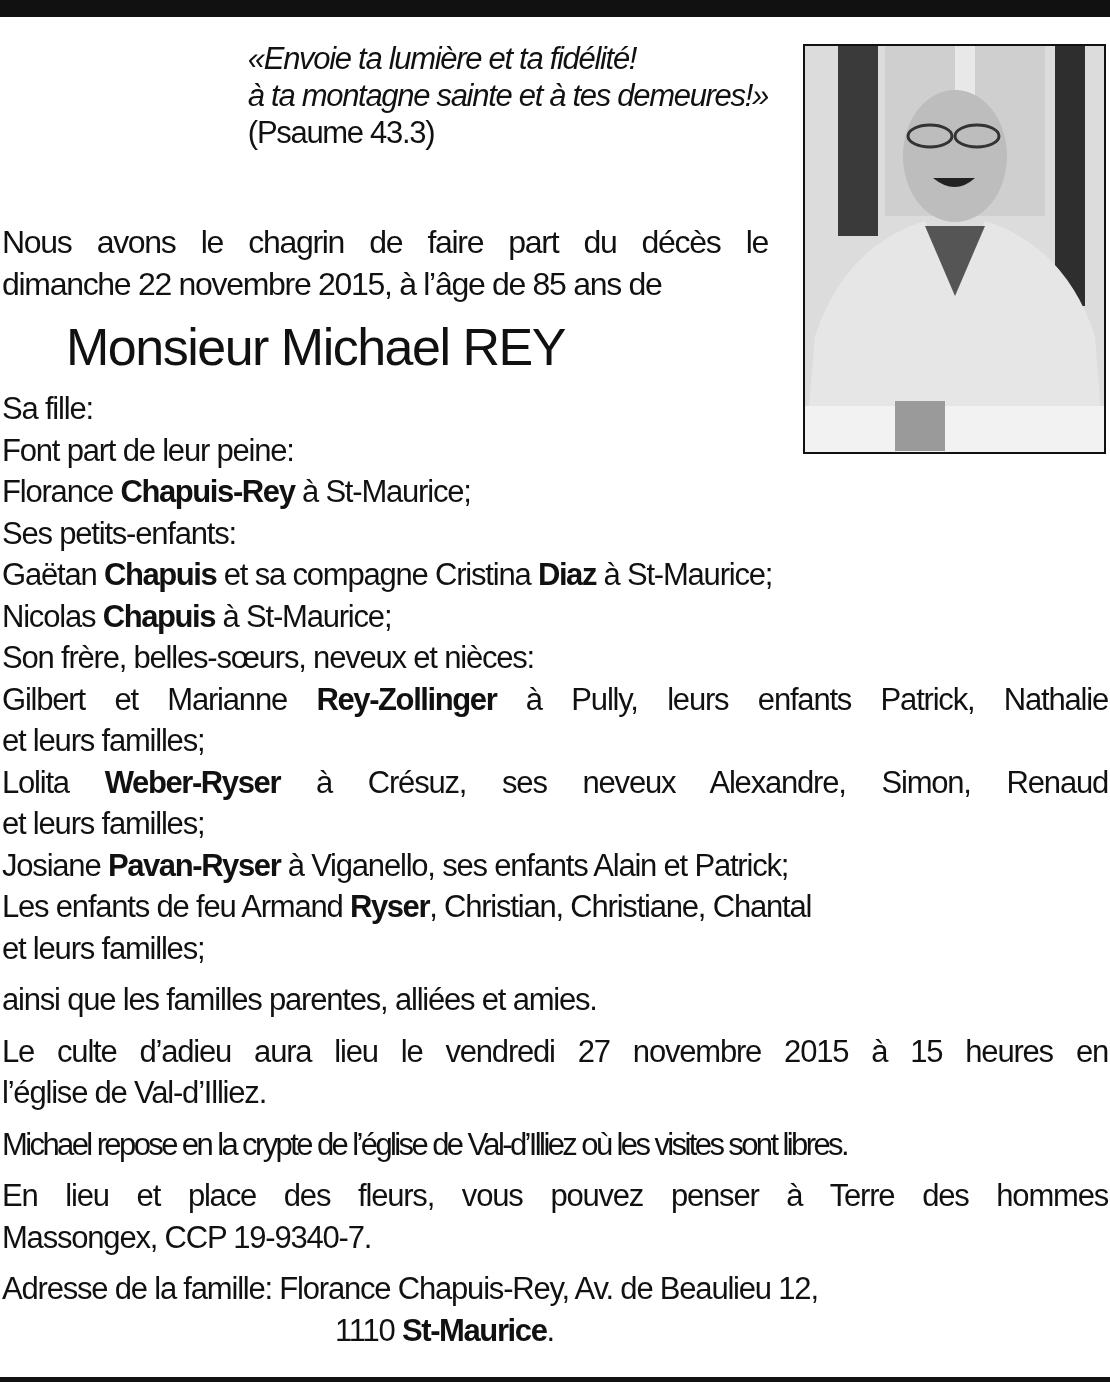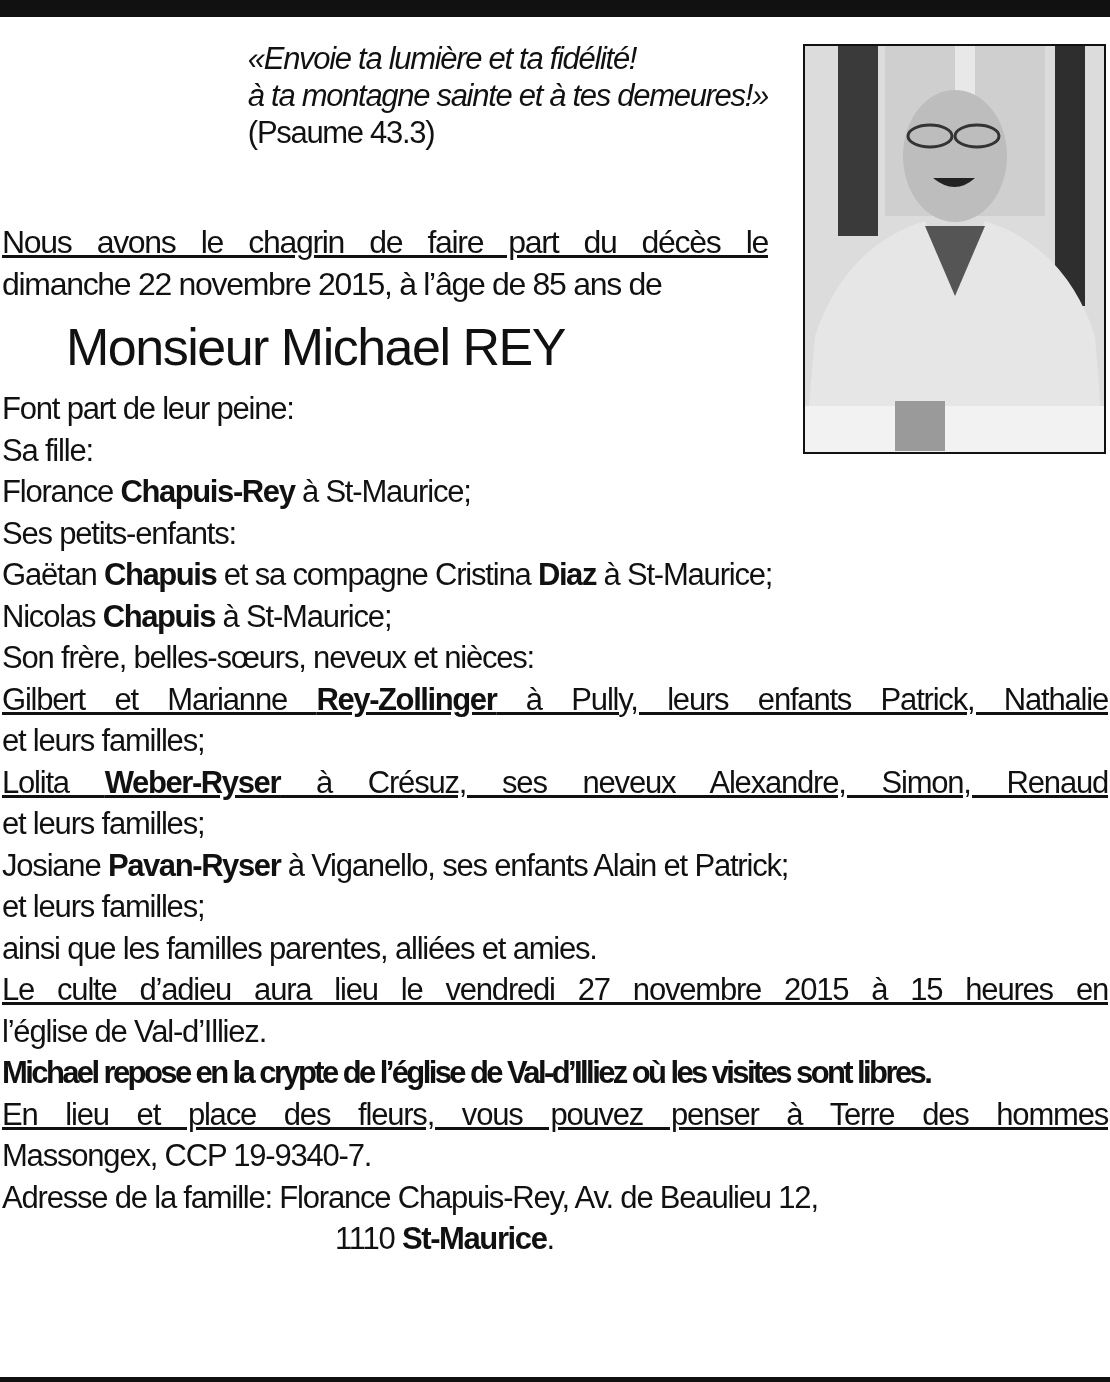--- a/index.html
+++ b/index.html
@@ -12,23 +12,23 @@
     .quote .ref { font-style: normal; }
     .intro { position: absolute; left: 2px; top: 221px; width: 766px; text-align: justify;
       font-size: 32px; line-height: 42px; letter-spacing: -1.3px; }
     .name { position: absolute; left: 66px; top: 314px; font-weight: normal; font-size: 52px;
       letter-spacing: -1.5px; line-height: 66px; }
     .photo { position: absolute; left: 803px; top: 44px; width: 303px; height: 410px;
       border: 2px solid #111; box-sizing: border-box; overflow: hidden; background: #d8d8d8; }
     .body-block { position: absolute; left: 2px; top: 388px; width: 1106px; }
     .line { font-size: 31px; line-height: 41.5px; letter-spacing: -1.2px; white-space: nowrap; }
     .line b { font-weight: bold; letter-spacing: -1.4px; }
-    .just { text-align: justify; text-align-last: justify; white-space: normal; text-decoration: underline; }
-    .gap { }
-    .condensed { letter-spacing: -2.6px; font-weight: bold; }
+    .just { text-align: justify; text-align-last: justify; white-space: normal; }
+    .gap { margin-top: 10px; }
+    .condensed { letter-spacing: -2.6px; }
     .addr2 { padding-left: 333px; }
   </style>
 </head>
 <body>
 
 <div class="topbar"></div>
 
 <div class="quote">
   <div>«Envoie ta lumière et ta fidélité!</div>
   <div>à ta montagne sainte et à tes demeures!»</div>
@@ -54,32 +54,33 @@
     <ellipse cx="172" cy="90" rx="22" ry="11" fill="none" stroke="#333" stroke-width="3"></ellipse>
     <path d="M128 132 Q150 150 170 132" fill="#222"></path>
     <path d="M10 290 Q40 200 120 175 L150 250 L180 175 Q260 200 290 290 L299 406 L0 406 Z" fill="#e6e6e6"></path>
     <path d="M120 180 L150 250 L180 180 Z" fill="#555"></path>
     <rect x="0" y="360" width="299" height="46" fill="#f2f2f2"></rect>
     <rect x="90" y="355" width="50" height="50" fill="#9a9a9a"></rect>
   </svg>
 </div>
 
 <div class="body-block">
+  <div class="line">Sa fille:</div>
   <div class="line">Font part de leur peine:</div>
-  <div class="line">Sa fille:</div>
   <div class="line"><span>Florance </span><b>Chapuis-Rey</b><span> à St-Maurice;</span></div>
   <div class="line">Ses petits-enfants:</div>
   <div class="line"><span>Gaëtan </span><b>Chapuis</b><span> et sa compagne Cristina </span><b>Diaz</b><span> à St-Maurice;</span></div>
   <div class="line"><span>Nicolas </span><b>Chapuis</b><span> à St-Maurice;</span></div>
   <div class="line">Son frère, belles-sœurs, neveux et nièces:</div>
   <div class="line just"><span>Gilbert et Marianne </span><b>Rey-Zollinger</b><span> à Pully, leurs enfants Patrick, Nathalie</span></div>
   <div class="line">et leurs familles;</div>
   <div class="line just"><span>Lolita </span><b>Weber-Ryser</b><span> à Crésuz, ses neveux Alexandre, Simon, Renaud</span></div>
   <div class="line">et leurs familles;</div>
   <div class="line"><span>Josiane </span><b>Pavan-Ryser</b><span> à Viganello, ses enfants Alain et Patrick;</span></div>
+  <div class="line"><span>Les enfants de feu Armand </span><b>Ryser</b><span>, Christian, Christiane, Chantal</span></div>
   <div class="line">et leurs familles;</div>
 
   <div class="line gap">ainsi que les familles parentes, alliées et amies.</div>
 
   <div class="line gap just">Le culte d’adieu aura lieu le vendredi 27 novembre 2015 à 15 heures en</div>
   <div class="line">l’église de Val-d’Illiez.</div>
 
   <div class="line gap condensed">Michael repose en la crypte de l’église de Val-d’Illiez où les visites sont libres.</div>
 
   <div class="line gap just">En lieu et place des fleurs, vous pouvez penser à Terre des hommes</div>

